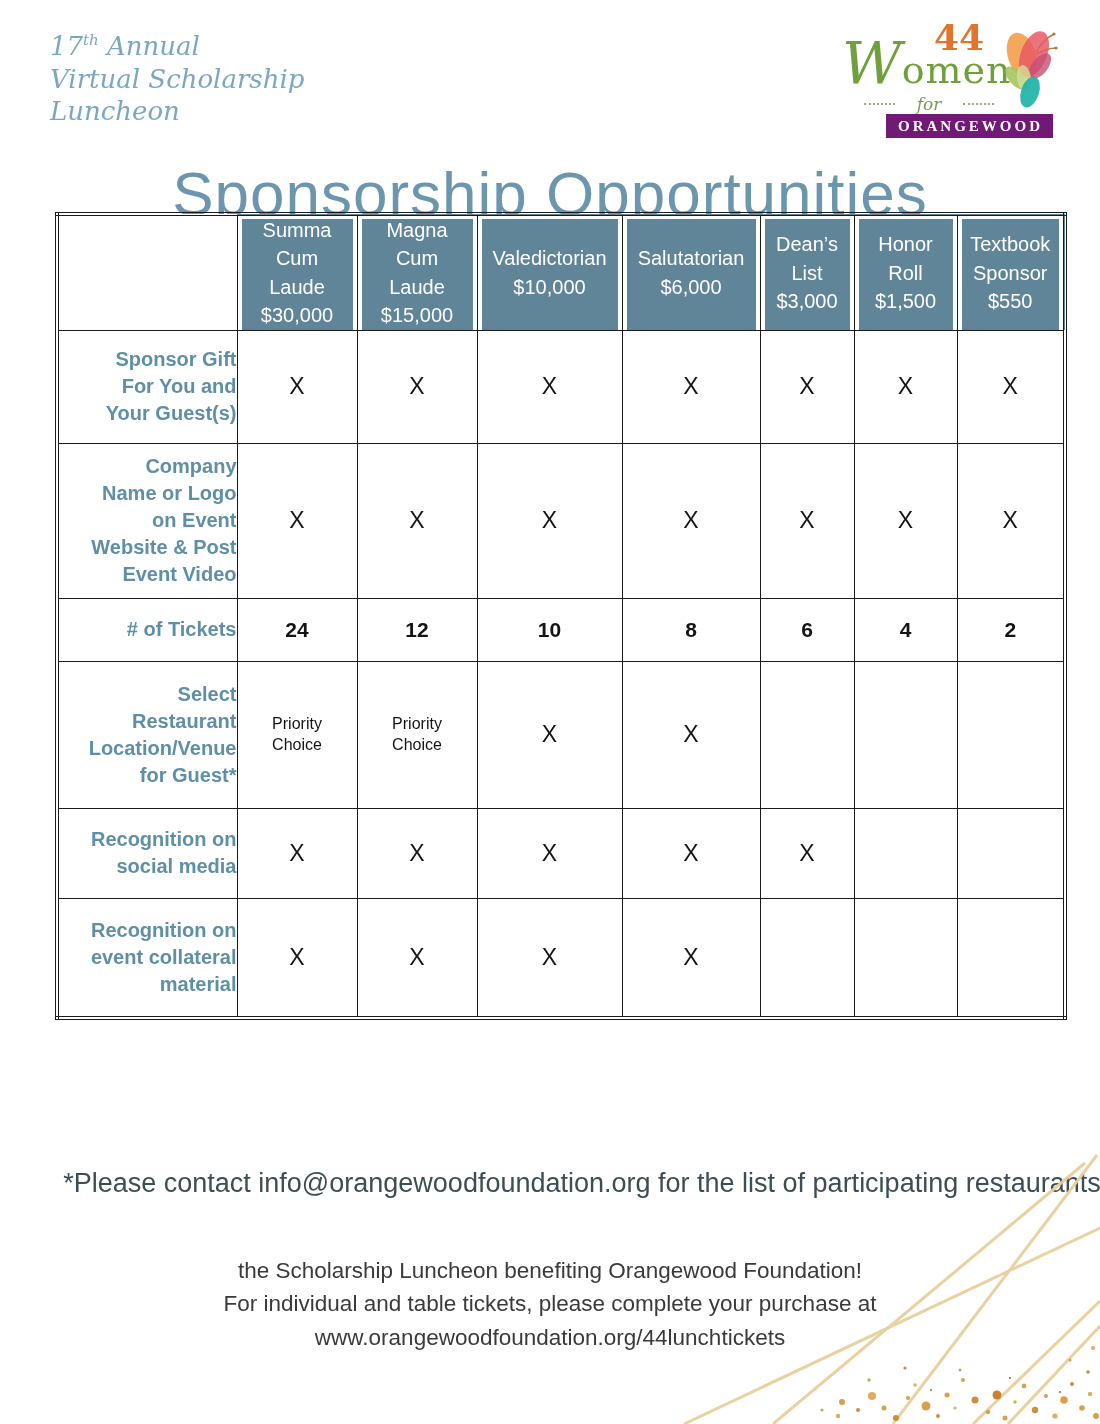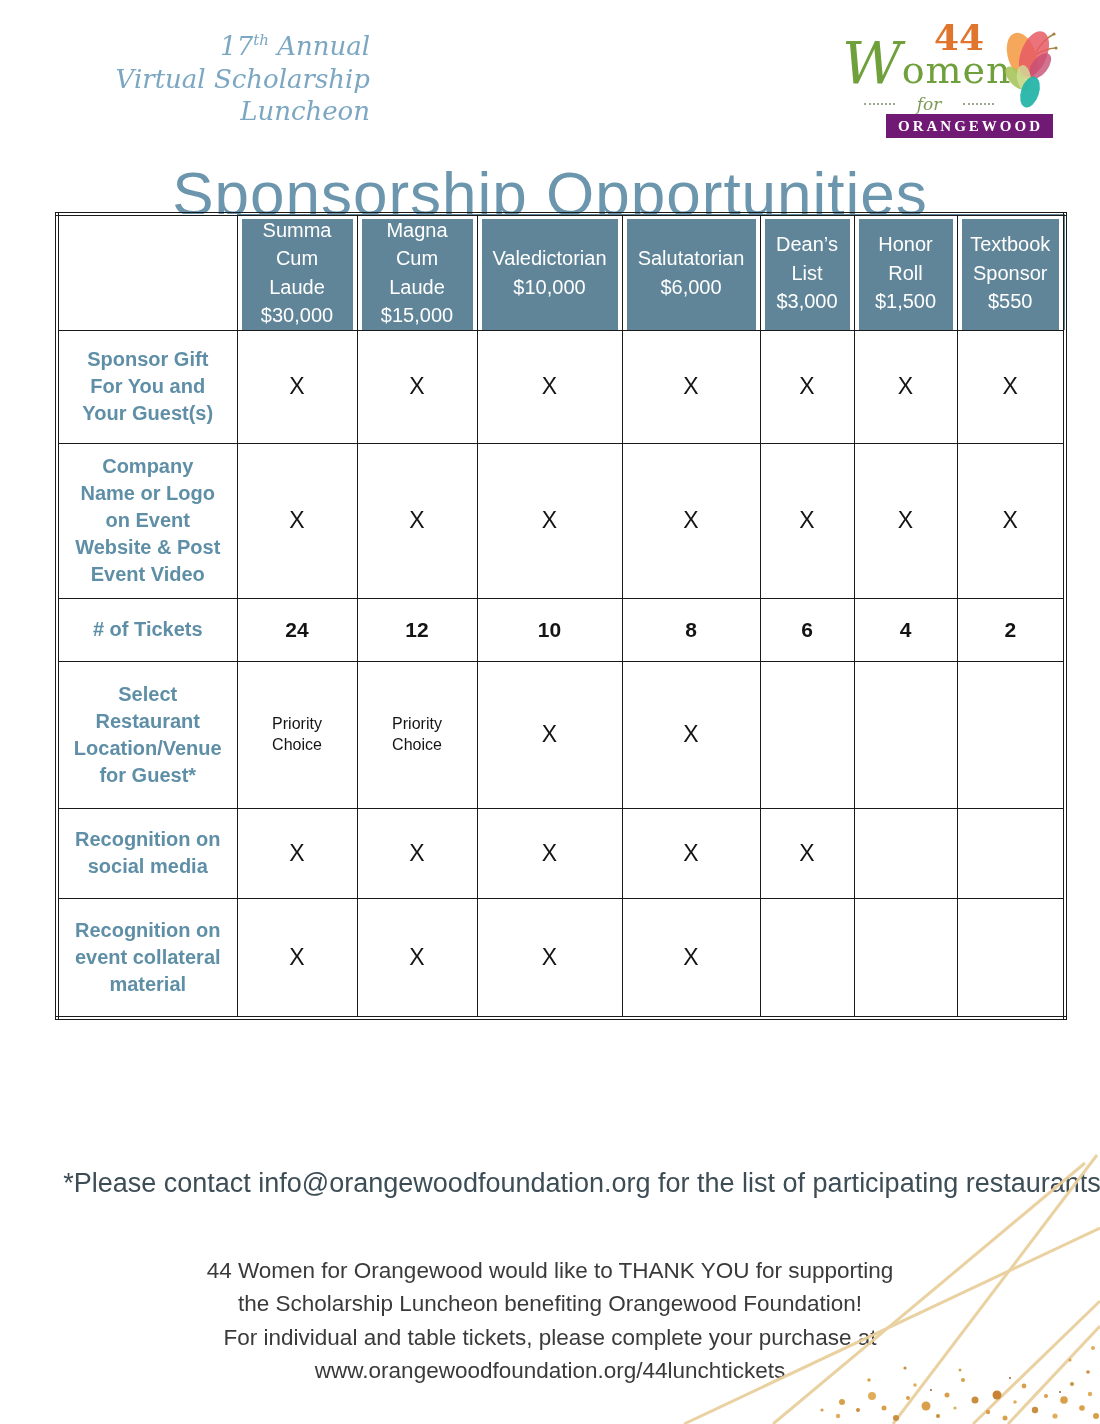--- a/index.html
+++ b/index.html
@@ -2,21 +2,21 @@
 <html><head>
 <meta charset="utf-8">
 <style>
   html,body{margin:0;padding:0;}
   body{
     width:1100px;height:1424px;position:relative;background:#ffffff;
     font-family:"Liberation Sans", sans-serif;overflow:hidden;color:#141414;
   }
   
   .event-script{
-    position:absolute;top:30px;left:50px;width:320px;text-align:right;
+    position:absolute;top:30px;left:50px;width:320px;text-align:left;
     font-family:"DejaVu Serif", serif;font-style:italic;
     color:#7ba7c2;font-size:26px;line-height:1.25;
   }
   .event-script sup{font-size:15px;}
   
   .logo{position:absolute;top:20px;right:50px;width:220px;height:105px;}
   .logo-44{
     position:absolute;top:-4px;left:104px;color:#e0752d;
     font-family:"DejaVu Serif", serif;font-weight:bold;font-size:36px;
   }
@@ -48,21 +48,21 @@
   table.sponsor th, table.sponsor td{
     border:1px solid #1a1a1a;text-align:center;vertical-align:middle;
     padding:0;white-space:pre-line;
   }
   thead th.tier{
     background:#608598;color:#ffffff;font-size:20px;font-weight:400;line-height:1.42;
     box-shadow: inset 4px 0 0 #ffffff, inset -4px 0 0 #ffffff, inset 0 3px 0 #ffffff;
   }
   thead th.corner{background:#ffffff;}
   tbody th.rowlabel{
-    color:#5f8fa6;font-size:20px;font-weight:700;line-height:1.35;
+    color:#5f8fa6;font-size:20px;font-weight:700;line-height:1.35;text-align:right;
   }
   td.xmark{font-size:23px;font-weight:400;}
   td.num{font-size:21px;font-weight:700;}
   td.choice{font-size:16px;font-weight:400;line-height:1.3;}
   
   .restaurant-note{
     position:absolute;top:1168px;left:0;width:100%;text-align:center;
     font-size:27px;color:#3d4d56;padding-left:32px;
   }
   .thanks{
@@ -215,21 +215,20 @@
       <td class="xmark"></td>
       <td class="xmark"></td>
       <td class="xmark"></td>
     </tr>
   </tbody>
 </table>
 
 <div class="restaurant-note">*Please contact info@orangewoodfoundation.org for the list of participating restaurants</div>
 
 <div class="thanks">
-  <div>44 Women for Orangewood would like to THANK YOU for supporting</div>
   <div>the Scholarship Luncheon benefiting Orangewood Foundation!</div>
   <div>For individual and table tickets, please complete your purchase at</div>
   <div>www.orangewoodfoundation.org/44lunchtickets</div>
 </div>
 
 <svg class="gold-decor" width="480" height="290" viewBox="620 1134 480 290">
   <g stroke="#e9cf9c" stroke-width="3" fill="none" opacity="0.95">
     <line x1="1097" y1="1155" x2="893" y2="1424"></line>
     <line x1="1085" y1="1163" x2="773" y2="1424"></line>
     <line x1="1100" y1="1228" x2="684" y2="1424"></line>

